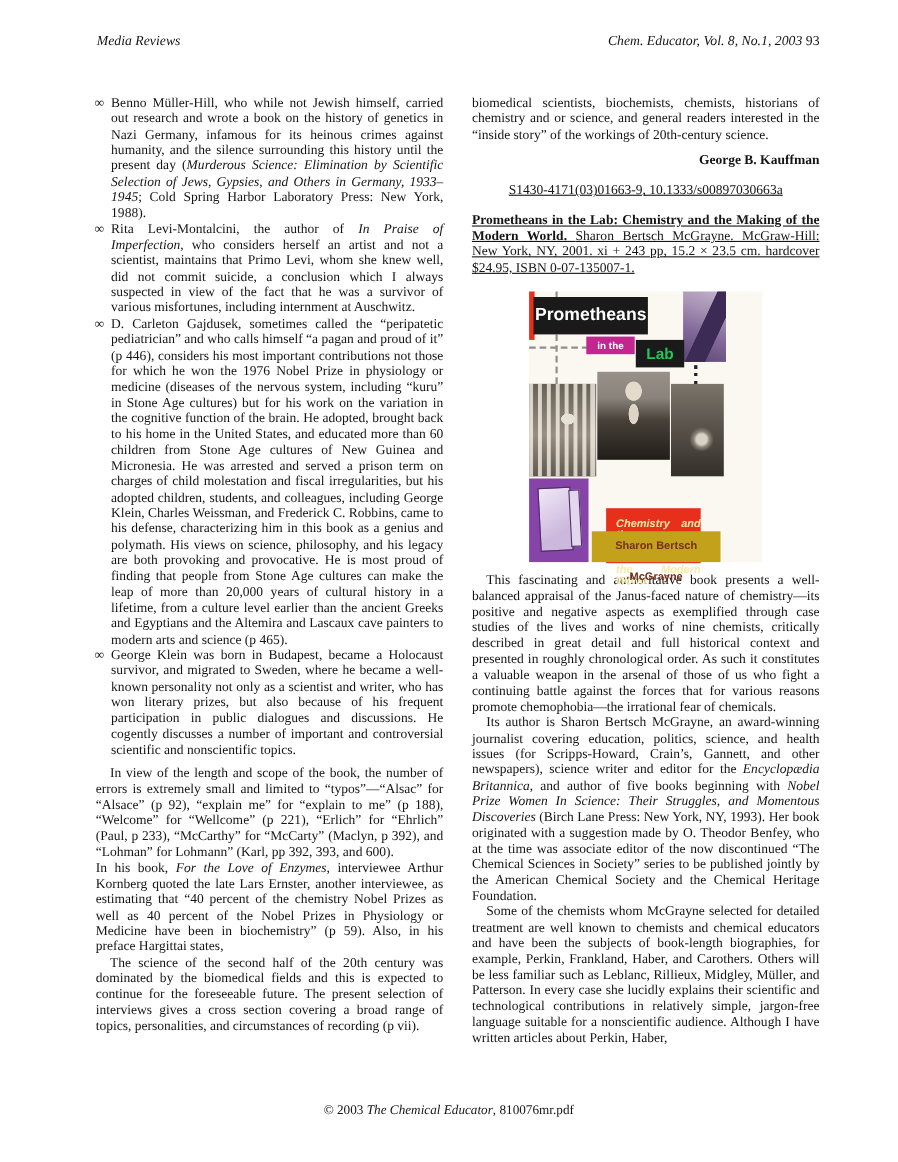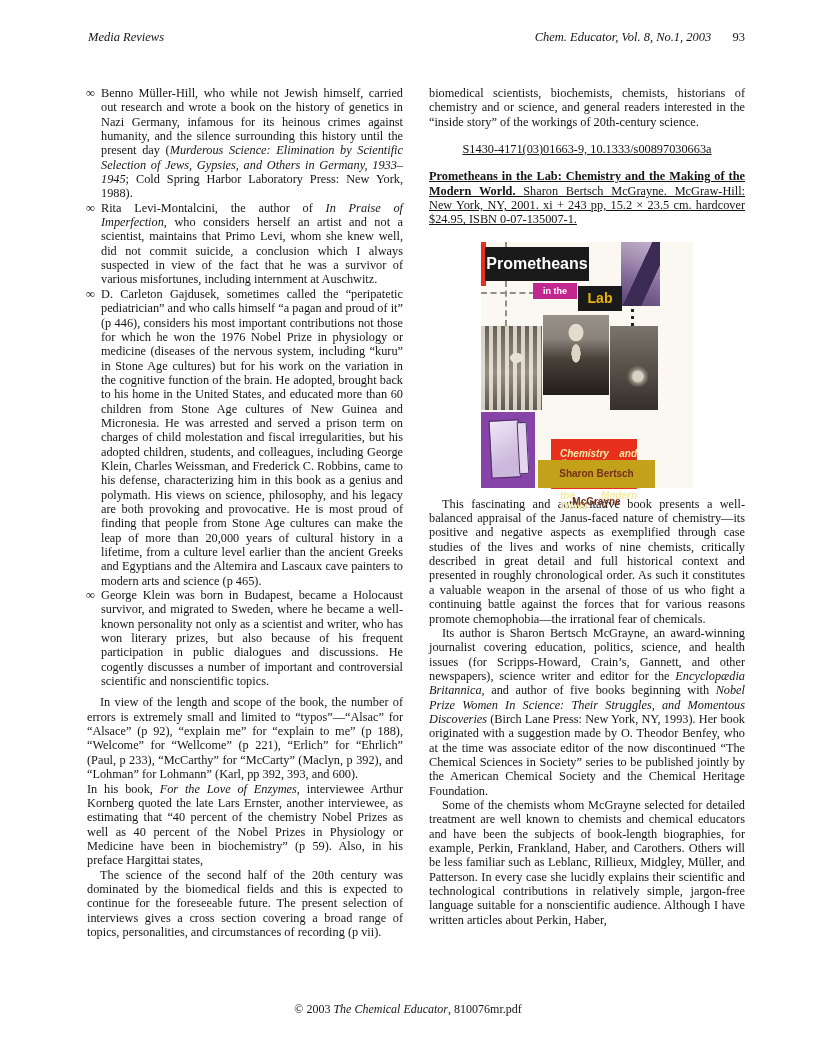--- a/index.html
+++ b/index.html
@@ -2,21 +2,21 @@
 <html style="--link: #2424cc; --cover-red: #e6301c; --cover-magenta: #c22790; --cover-gold: #c4a11a; --cover-purple: #8744a8; --cover-black: #1a1a1a; --cover-subtitle-text: #f7eaa8; --cover-author-text: #74301c;"><head>
 <meta charset="utf-8">
 <style>
   html,body{margin:0;padding:0;background:#ffffff;}
   .page{position:relative;width:816px;height:1056px;background:#ffffff;overflow:hidden;
         font-family:"Liberation Serif",serif;color:#141414;}
   .header{position:absolute;left:88px;right:71px;top:30px;display:flex;justify-content:space-between;
           font-size:12.5px;}
   .hleft{font-style:italic;}
   .journal{font-style:italic;}
-  .pagenum{margin-left:18px;font-style:normal;text-align:center;}
+  .pagenum{font-style:normal;text-align:center;}
   .col{position:absolute;top:86px;width:316px;font-size:12.3px;line-height:14.35px;text-align:justify;}
   .col-left{left:87px;}
   .col-right{left:429px;}
   .para{margin:0;}
   .ind{text-indent:13px;}
   .gap-top{margin-top:7px;}
   ul.blist{margin:0;padding:0;list-style:none;}
   .bullet{position:relative;padding-left:14px;margin:0;}
   .bullet .marker{position:absolute;left:-1px;top:0;font-size:12.3px;}
   .link{color:var(--link,#2424cc);}
@@ -31,21 +31,21 @@
          font-family:"Liberation Sans",sans-serif;}
   .cover *{position:absolute;box-sizing:border-box;}
   .cv-stripe{left:0;top:0;width:5px;height:44px;background:var(--cover-red,#e6301c);}
   .cv-dashv{left:24px;top:0;height:162px;width:0;border-left:2px dashed #8f8f8f;}
   .cv-dashh{left:0;top:50px;width:54px;height:0;border-top:2px dashed #8f8f8f;}
   .cv-title{left:4px;top:5px;width:104px;height:34px;background:var(--cover-black,#1a1a1a);
             color:#fff;font-weight:bold;font-size:16px;line-height:34px;text-align:center;}
   .cv-inthe{left:52px;top:41px;width:44px;height:16px;background:var(--cover-magenta,#c22790);
             color:#fff;font-weight:bold;font-size:9px;line-height:16px;text-align:center;}
   .cv-lab{left:97px;top:44px;width:44px;height:25px;background:var(--cover-black,#1a1a1a);
-          color:#eab308;font-weight:bold;font-size:14px;line-height:25px;text-align:center;}
+          color:#22c55e;font-weight:bold;font-size:14px;line-height:25px;text-align:center;}
   .cv-photo-tr{left:140px;top:0;width:39px;height:64px;
      background:linear-gradient(115deg,transparent 45%,#3c2b54 46%,#3c2b54 72%,transparent 73%),
                 linear-gradient(200deg,#c3b2cc 0%,#a692b3 30%,#82699a 60%,#5a4474 100%);}
   .cv-dashstrip{left:150px;top:67px;width:3px;height:20px;
      background:repeating-linear-gradient(180deg,#222 0 3px,transparent 3px 7px);}
   .cv-photo-c{left:62px;top:73px;width:66px;height:80px;
      background:radial-gradient(ellipse 12px 14px at 50% 22%,#e5dbcb 0 60%,transparent 65%),
                 radial-gradient(ellipse 8px 16px at 50% 48%,#ded5c6 0 55%,transparent 60%),
                 linear-gradient(180deg,#97918a 0%,#89837c 30%,#474139 55%,#211d19 100%);}
   .cv-photo-l{left:0;top:84px;width:61px;height:84px;background-repeat:no-repeat;
@@ -102,20 +102,21 @@
     </ul>
     <p class="para ind gap-top"><span>In view of the length and scope of the book, the number of errors is extremely small and limited to “typos”—“Alsac” for “Alsace” (p 92), “explain me” for “explain to me” (p 188), “Welcome” for “Wellcome” (p 221), “Erlich” for “Ehrlich” (Paul, p 233), “McCarthy” for “McCarty” (Maclyn, p 392), and “Lohman” for Lohmann” (Karl, pp 392, 393, and 600).</span></p>
     <p class="para"><span>In his book, </span><span style="font-style: italic;">For the Love of Enzymes</span><span>, interviewee Arthur Kornberg quoted the late Lars Ernster, another interviewee, as estimating that “40 percent of the chemistry Nobel Prizes as well as 40 percent of the Nobel Prizes in Physiology or Medicine have been in biochemistry” (p 59). Also, in his preface Hargittai states,</span></p>
     <p class="para ind"><span>The science of the second half of the 20th century was dominated by the biomedical fields and this is expected to continue for the foreseeable future. The present selection of interviews gives a cross section covering a broad range of topics, personalities, and circumstances of recording (p vii).</span></p>
   </div>
 
   <div class="col col-right">
     <p class="para"><span>biomedical scientists, biochemists, chemists, historians of chemistry and or science, and general readers interested in the “inside story” of the workings of 20th-century science.</span></p>
 
     <div class="sigblock">
+      <div class="signame">George B. Kauffman</div>
     </div>
 
     <div class="doi">S1430-4171(03)01663-9, 10.1333/s00897030663a</div>
 
     <p class="para bheading"><span style="font-weight: bold;">Prometheans in the Lab: Chemistry and the Making of the Modern World. </span><span>Sharon Bertsch McGrayne. McGraw-Hill: New York, NY, 2001. xi + 243 pp, 15.2 × 23.5 cm. hardcover $24.95, ISBN 0-07-135007-1.</span></p>
 
     <div class="cover">
       <div class="cv-stripe"></div>
       <div class="cv-dashv"></div>
       <div class="cv-dashh"></div>

